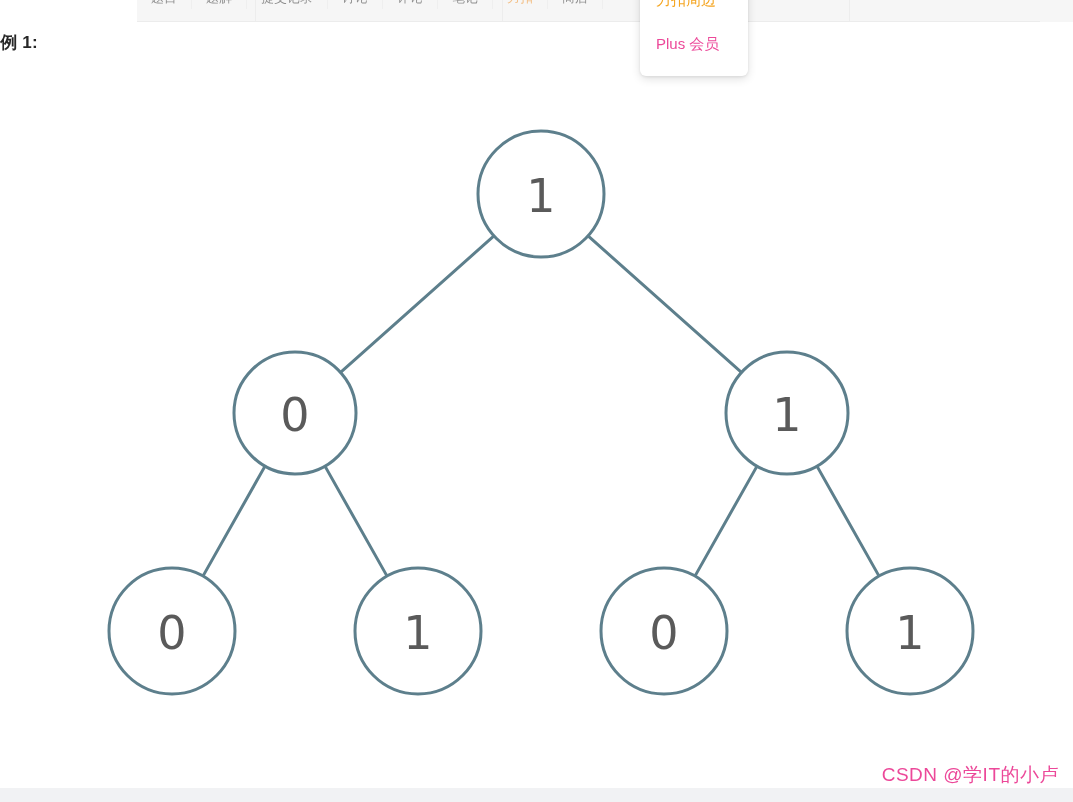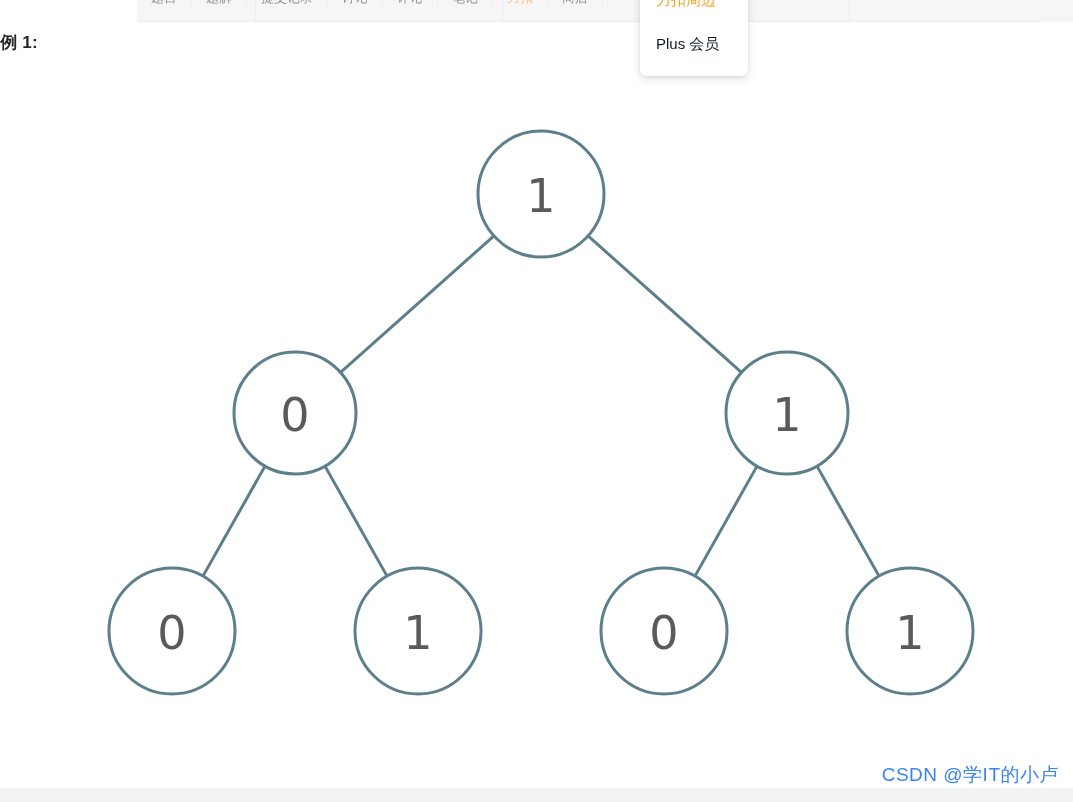--- a/index.html
+++ b/index.html
@@ -144,21 +144,21 @@
     stroke-linecap: round;
     fill: none;
   }
 
   
   .watermark {
     position: absolute;
     right: 14px;
     bottom: 14px;
     font-size: 19px;
-    color: #3b82f6;
+    color: #ec4899;
     white-space: nowrap;
     letter-spacing: .5px;
     margin-left: 28px;
   }
 
   
   .bottom-strip {
     position: absolute;
     left: 0;
     bottom: 0;
@@ -187,21 +187,21 @@
     <div class="sep" style="left:365px"></div>
     <div class="sep" style="left:598px"></div>
     <div class="sep" style="left:712px"></div>
   </div>
   <div class="top-right-block"></div>
 
   <div class="section-heading">示例 1:</div>
 
   <div class="dropdown-menu" id="dropdown-menu">
       <div class="dropdown-item" style="color: rgb(245, 166, 35);">力扣周边</div>
-      <div class="dropdown-item" style="color: #0f172a;">Plus 会员</div>
+      <div class="dropdown-item" style="color: #ec4899;">Plus 会员</div>
     </div>
 
   <div class="tree-figure">
     <svg id="tree-svg" viewBox="0 0 1073 650" xmlns="http://www.w3.org/2000/svg">
       <g id="edges-group">
           <line class="edge-line" x1="493.9448866890302" y1="145.89052770366823" x2="340.56130018998664" y2="282.43933031867044" stroke="#5d7f8c"></line>
           <line class="edge-line" x1="588.0551133109698" y1="145.89052770366823" x2="741.4386998100134" y2="282.43933031867044" stroke="#5d7f8c"></line>
           <line class="edge-line" x1="265.02466738040636" y1="376.1270122851335" x2="202.9581304104" y2="486.13111845961623" stroke="#5d7f8c"></line>
           <line class="edge-line" x1="324.97533261959364" y1="376.1270122851335" x2="387.04186958959997" y2="486.13111845961623" stroke="#5d7f8c"></line>
           <line class="edge-line" x1="757.0246673804063" y1="376.1270122851335" x2="694.9581304104" y2="486.13111845961623" stroke="#5d7f8c"></line>

